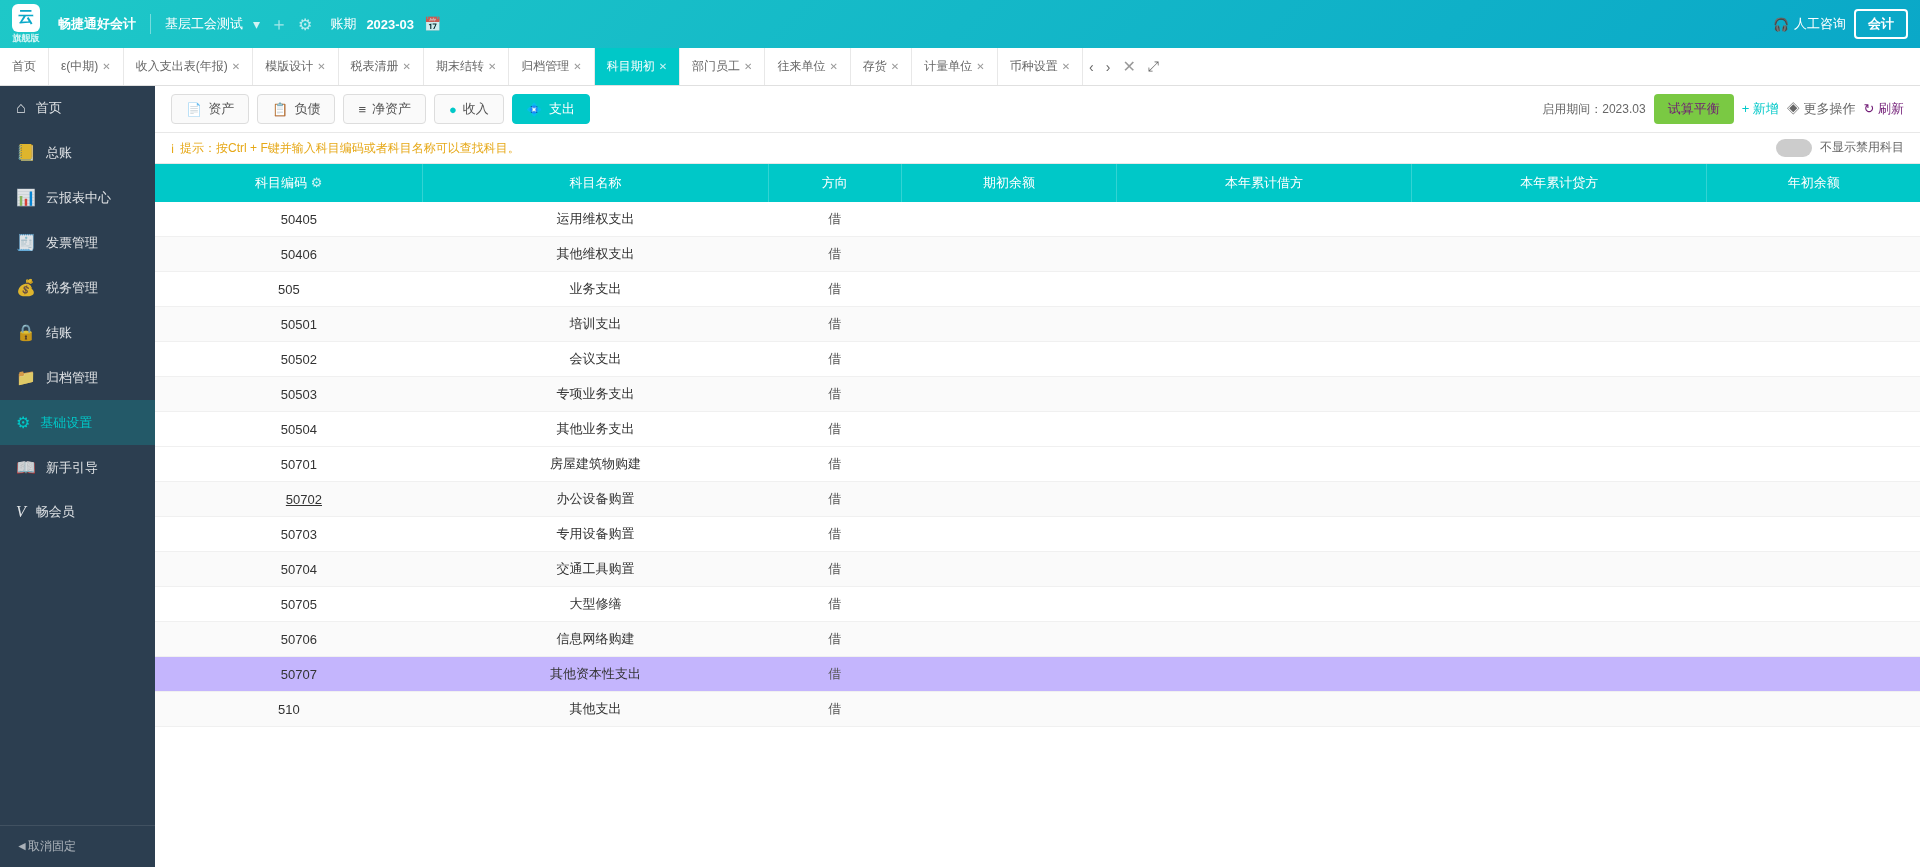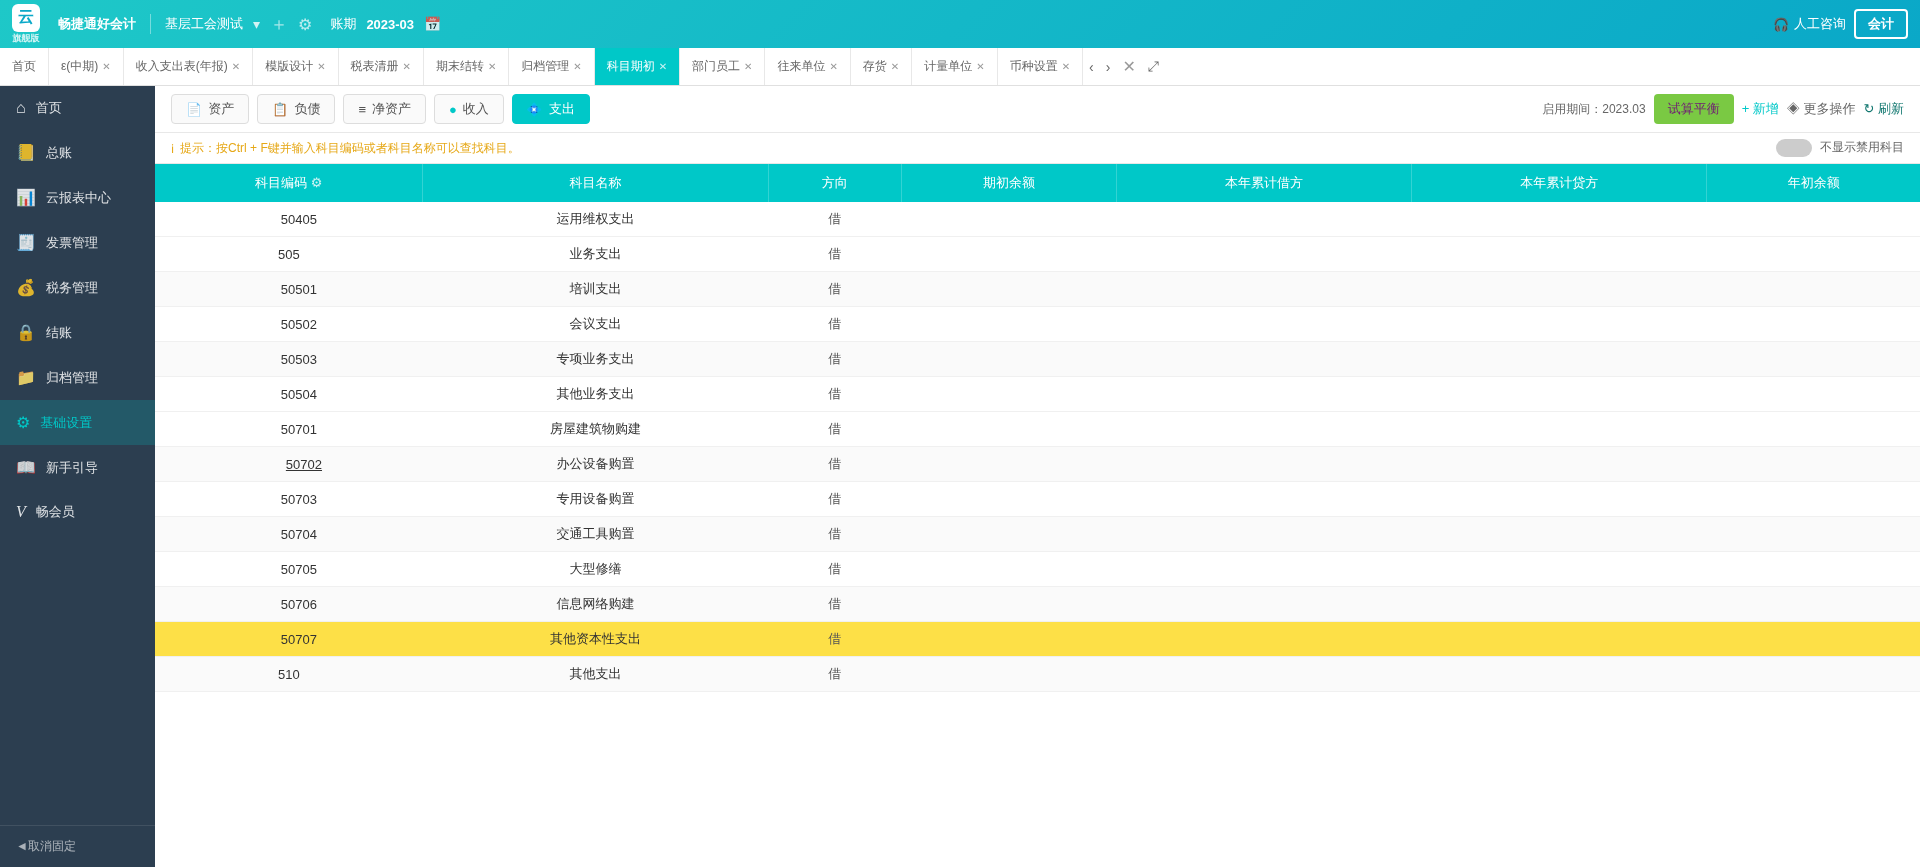--- a/index.html
+++ b/index.html
@@ -59,21 +59,21 @@
     .sub-tab {
       display: flex; align-items: center; gap: 6px; padding: 5px 14px; border-radius: 4px;
       cursor: pointer; font-size: 13px; color: #555; border: 1px solid #ddd; background: #fafafa;
     }
     .sub-tab.active { background: #00c8c8; color: white; border-color: #00c8c8; }
     .period-info { margin-left: auto; font-size: 12px; color: #666; }
     .action-btns { display: flex; align-items: center; gap: 8px; }
     .btn-calc { background: #7ac943; color: #701a75; border: none; padding: 6px 14px; border-radius: 4px; cursor: pointer; font-size: 13px; }
     .btn-add { background: none; border: none; color: #00c8c8; cursor: pointer; font-size: 13px; display: flex; align-items: center; gap: 3px; }
     .btn-more { background: none; border: none; color: #666; cursor: pointer; font-size: 13px; display: flex; align-items: center; gap: 3px; }
-    .btn-refresh { background: none; border: none; color: #0f766e; cursor: pointer; font-size: 13px; display: flex; align-items: center; gap: 3px; }
+    .btn-refresh { background: none; border: none; color: #701a75; cursor: pointer; font-size: 13px; display: flex; align-items: center; gap: 3px; }
 
     
     .hint-bar { display: flex; align-items: center; padding: 6px 16px; background: #fff; border-bottom: 1px solid #e8e8e8; font-size: 12px; color: #e6a817; gap: 6px; }
     .hint-bar .toggle-area { margin-left: auto; display: flex; align-items: flex-start; gap: 8px; color: #666; }
     .toggle-switch { width: 36px; height: 18px; background: #ccc; border-radius: 9px; position: relative; cursor: pointer; }
     .toggle-switch.off { background: #ccc; }
 
     
     .table-container { flex: 1; overflow-y: auto; padding: 0; background: white; margin: 0 0 0 0; }
     table { width: 100%; border-collapse: collapse; }
@@ -287,20 +287,29 @@
         <tbody id="table-body">
         <tr style="background: rgb(255, 255, 255);">
               <td class="code-col" style="padding-left: 30px;">50405</td>
               <td class="name-col">运用维权支出</td>
               <td class="dir-col">借</td>
               <td></td>
               <td></td>
               <td></td>
               <td></td>
             </tr>
+            <tr style="background: rgb(250, 250, 250);">
+              <td class="code-col" style="padding-left: 30px;">50406</td>
+              <td class="name-col">其他维权支出</td>
+              <td class="dir-col">借</td>
+              <td></td>
+              <td></td>
+              <td></td>
+              <td></td>
+            </tr>
             <tr style="background: rgb(255, 255, 255);">
               <td class="code-col">505</td>
               <td class="name-col">业务支出</td>
               <td class="dir-col">借</td>
               <td></td>
               <td></td>
               <td></td>
               <td></td>
             </tr>
             <tr style="background: rgb(250, 250, 250);">
@@ -386,21 +395,21 @@
             </tr>
             <tr style="background: rgb(250, 250, 250);">
               <td class="code-col" style="padding-left: 30px;">50706</td>
               <td class="name-col">信息网络购建</td>
               <td class="dir-col">借</td>
               <td></td>
               <td></td>
               <td></td>
               <td></td>
             </tr>
-            <tr style="background: #fde047;">
+            <tr style="background: #c4b5fd;">
               <td class="code-col" style="padding-left: 30px;">50707</td>
               <td class="name-col">其他资本性支出</td>
               <td class="dir-col">借</td>
               <td></td>
               <td></td>
               <td></td>
               <td></td>
             </tr>
             <tr style="background: rgb(250, 250, 250);">
               <td class="code-col">510</td>

